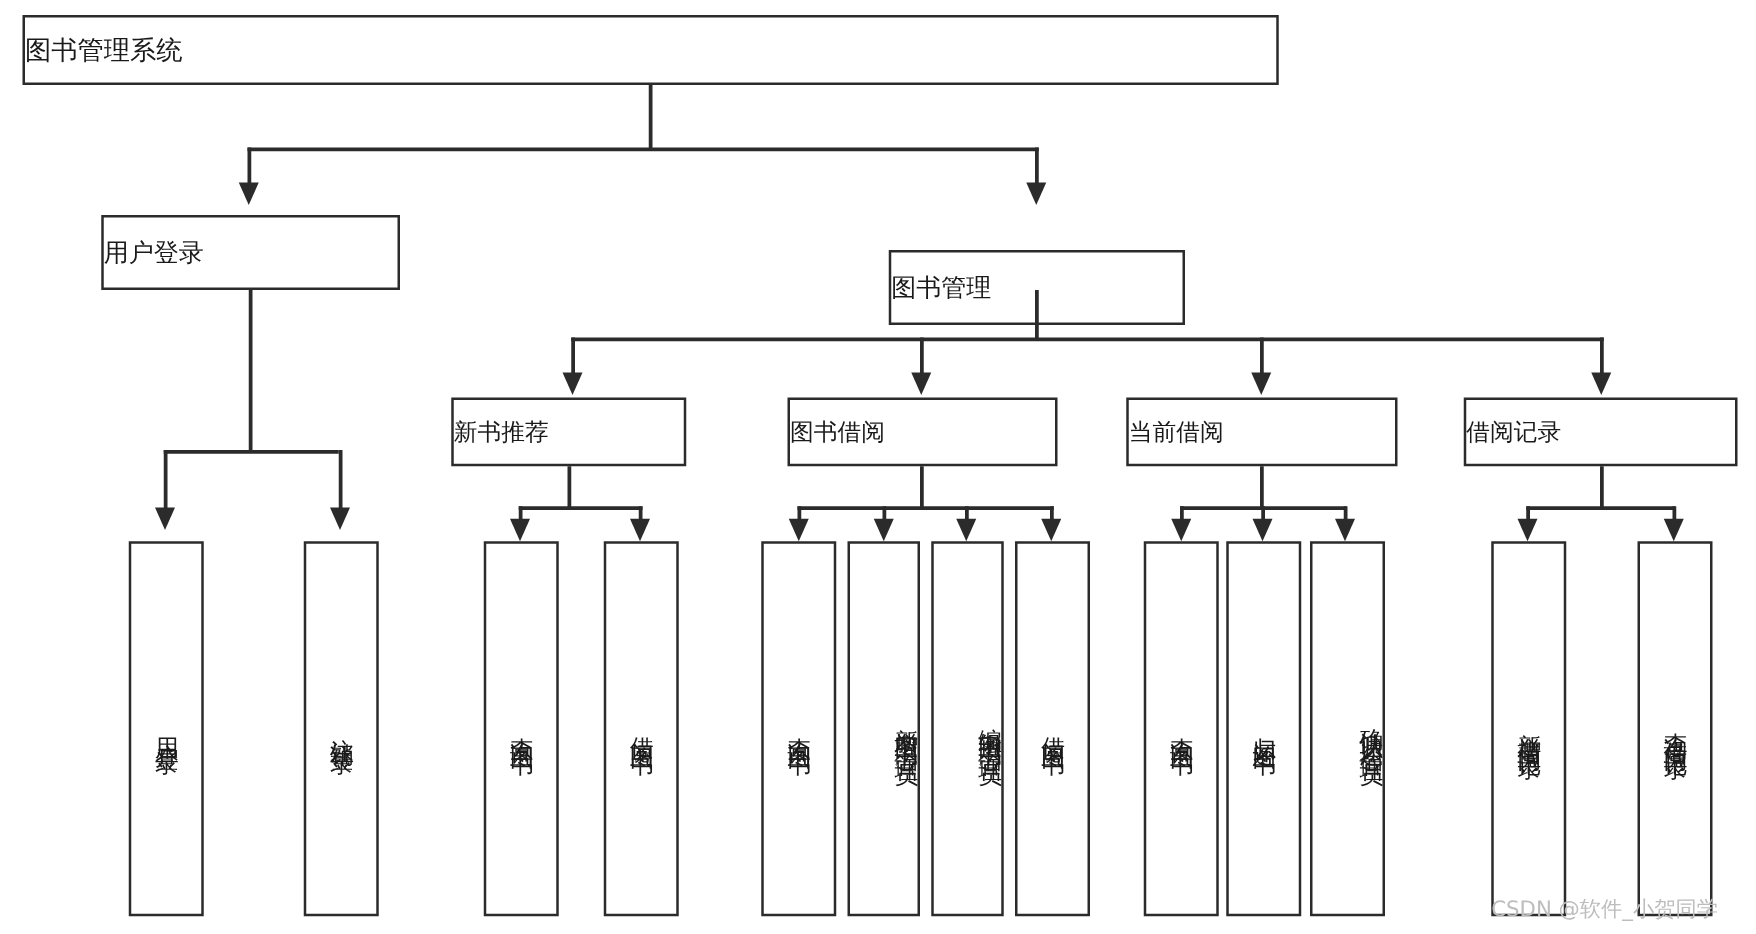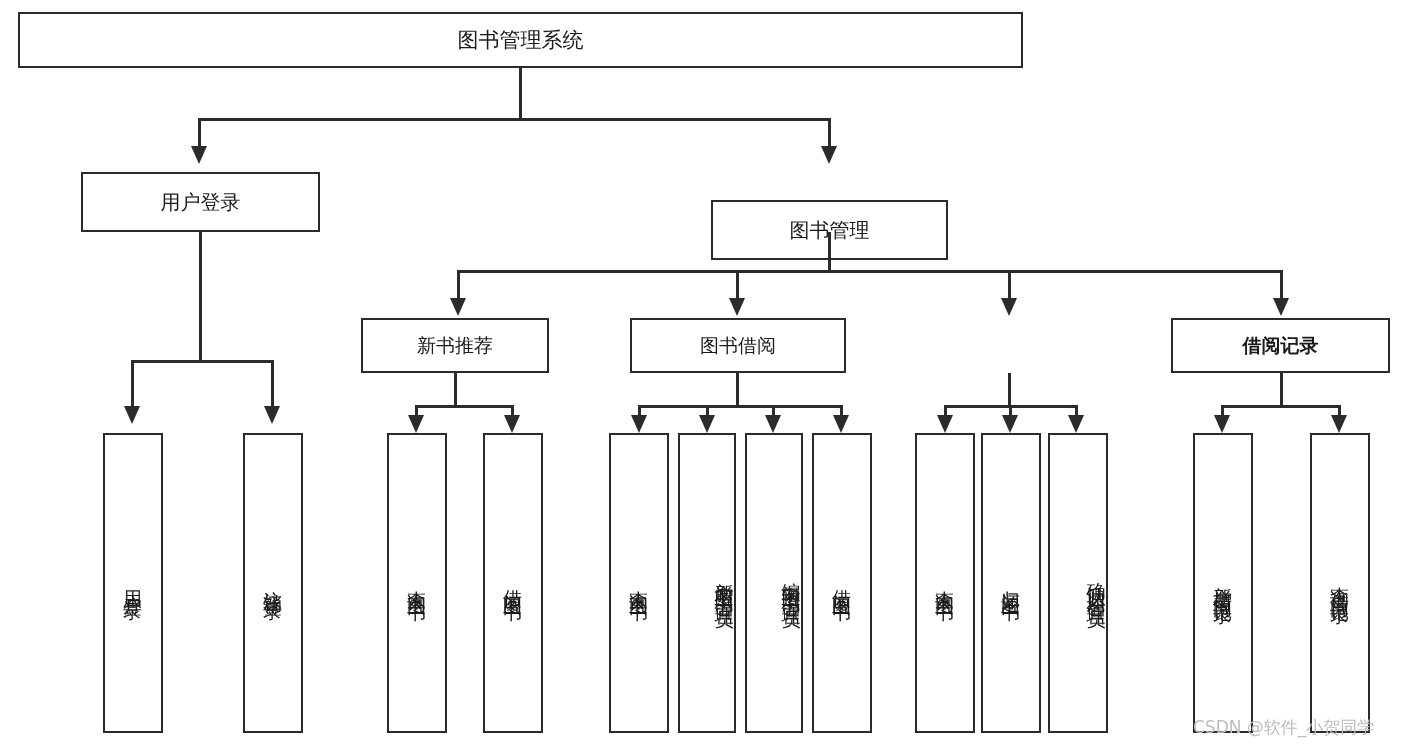--- a/index.html
+++ b/index.html
@@ -15,21 +15,20 @@
     font-family: "DejaVu Sans", "Liberation Sans", sans-serif;
     overflow: hidden;
   }
   .node {
     position: absolute;
     box-sizing: border-box;
     border: 2px solid #2b2b2b;
     background: #ffffff;
     display: flex;
     align-items: center;
-    justify-content: center;
     color: #1a1a1a;
     text-align: center;
   }
   .node.level0 { font-size: 21px; }
   .node.level1 { font-size: 20px; }
   .node.level2 { font-size: 19px; }
   .node.leaf {
     font-size: 19px;
     writing-mode: vertical-rl;
     text-orientation: upright;
@@ -120,21 +119,24 @@
 
   <div class="edge v" style="left:1280px; top:270px; width:3px; height:30px;"></div>
   <div class="arrow" style="left:1273px; top:298px;"></div>
 
   <div class="node level2" style="left:361px; top:318px; width:188px; height:55px;">
     <span>新书推荐</span>
   </div>
   <div class="node level2" style="left:630px; top:318px; width:216px; height:55px;">
     <span>图书借阅</span>
   </div>
-  <div class="node level2" style="left:1171px; top:318px; width:219px; height:55px;font-weight:bold;">
+  <div class="node level2" style="left:901px; top:318px; width:217px; height:55px;">
+    <span>当前借阅</span>
+  </div>
+  <div class="node level2" style="left:1171px; top:318px; width:219px; height:55px;">
     <span>借阅记录</span>
   </div>
 
   <div class="edge v" style="left:454px; top:373px; width:3px; height:35px;"></div>
   <div class="edge h" style="left:415px; top:405px; width:99px; height:3px;"></div>
   <div class="edge v" style="left:415px; top:405px; width:3px; height:12px;"></div>
   <div class="arrow" style="left:408px; top:415px;"></div>
   <div class="edge v" style="left:511px; top:405px; width:3px; height:12px;"></div>
   <div class="arrow" style="left:504px; top:415px;"></div>
 

